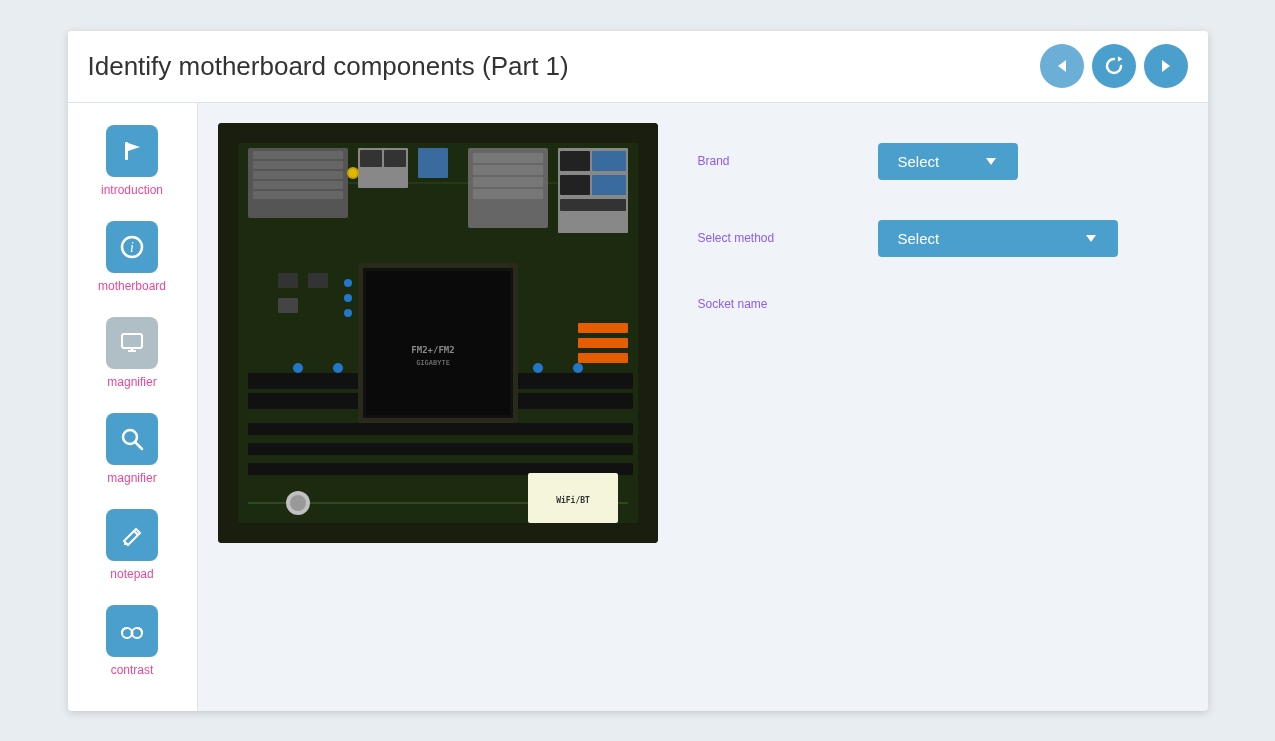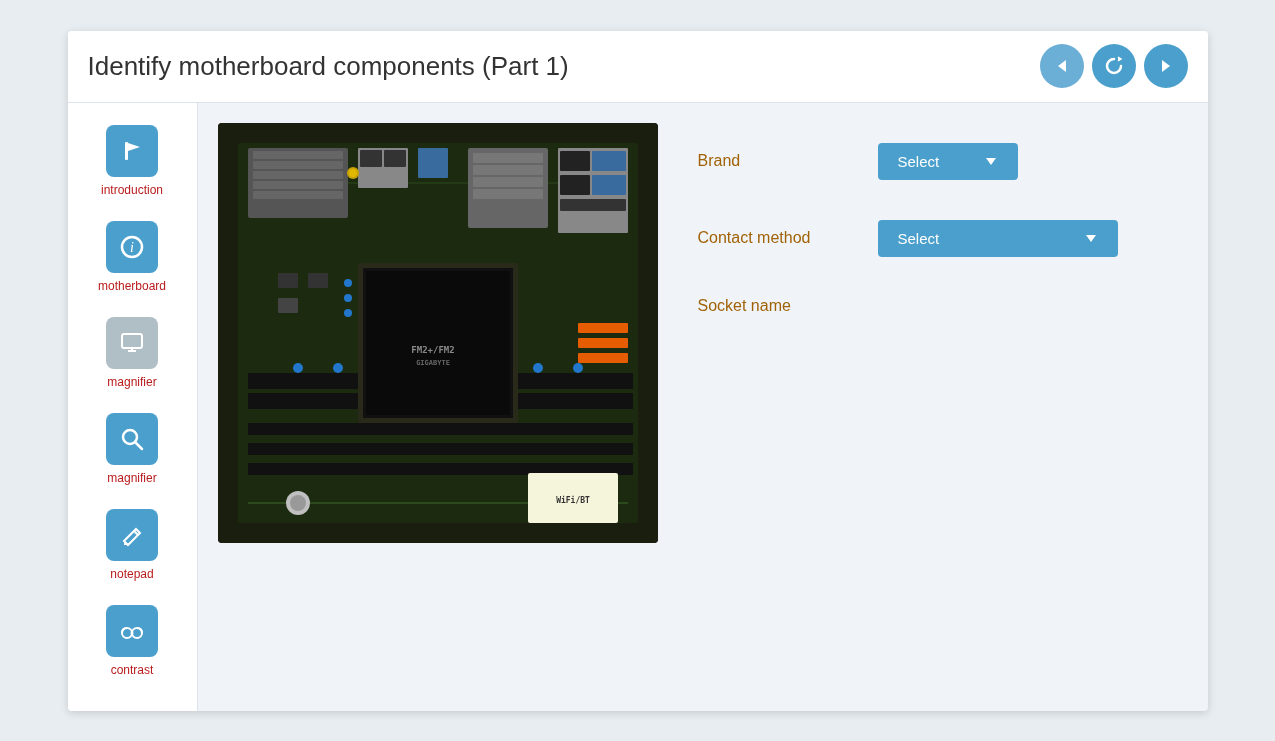--- a/index.html
+++ b/index.html
@@ -89,21 +89,21 @@
       justify-content: center;
       color: white;
       font-size: 24px;
       margin-bottom: 6px;
     }
     .sidebar-icon.disabled {
       background: #b0bec5;
     }
     .sidebar-label {
       font-size: 12px;
-      color: #b91c1c;
+      color: #ec4899;
       text-align: center;
     }
     
     .content-area {
       flex: 1;
       display: flex;
       padding: 20px;
       gap: 40px;
       align-items: flex-start;
     }
@@ -130,22 +130,22 @@
       gap: 40px;
       padding-top: 20px;
     }
     .form-row {
       display: flex;
       align-items: center;
       gap: 20px;
     }
     .form-label {
       width: 160px;
-      font-size: 16px;
-      color: #a16207;
+      font-size: 12px;
+      color: #8b5cf6;
       flex-shrink: 0;
     }
     .select-btn {
       background: #4a9fcc;
       color: white;
       border: none;
       border-radius: 4px;
       padding: 10px 20px;
       font-size: 15px;
       cursor: pointer;
@@ -372,21 +372,21 @@
           <span class="form-label">Brand</span>
           <button class="select-btn">
             <span>Select</span>
             <svg width="14" height="14" viewBox="0 0 14 14" fill="white">
               <polygon points="2,4 12,4 7,11"></polygon>
             </svg>
           </button>
         </div>
 
         <div class="form-row">
-          <span class="form-label">Contact method</span>
+          <span class="form-label">Select method</span>
           <button class="select-btn-wide">
             <span>Select</span>
             <svg width="14" height="14" viewBox="0 0 14 14" fill="white">
               <polygon points="2,4 12,4 7,11"></polygon>
             </svg>
           </button>
         </div>
 
         <div class="form-row">
           <span class="form-label">Socket name</span>

